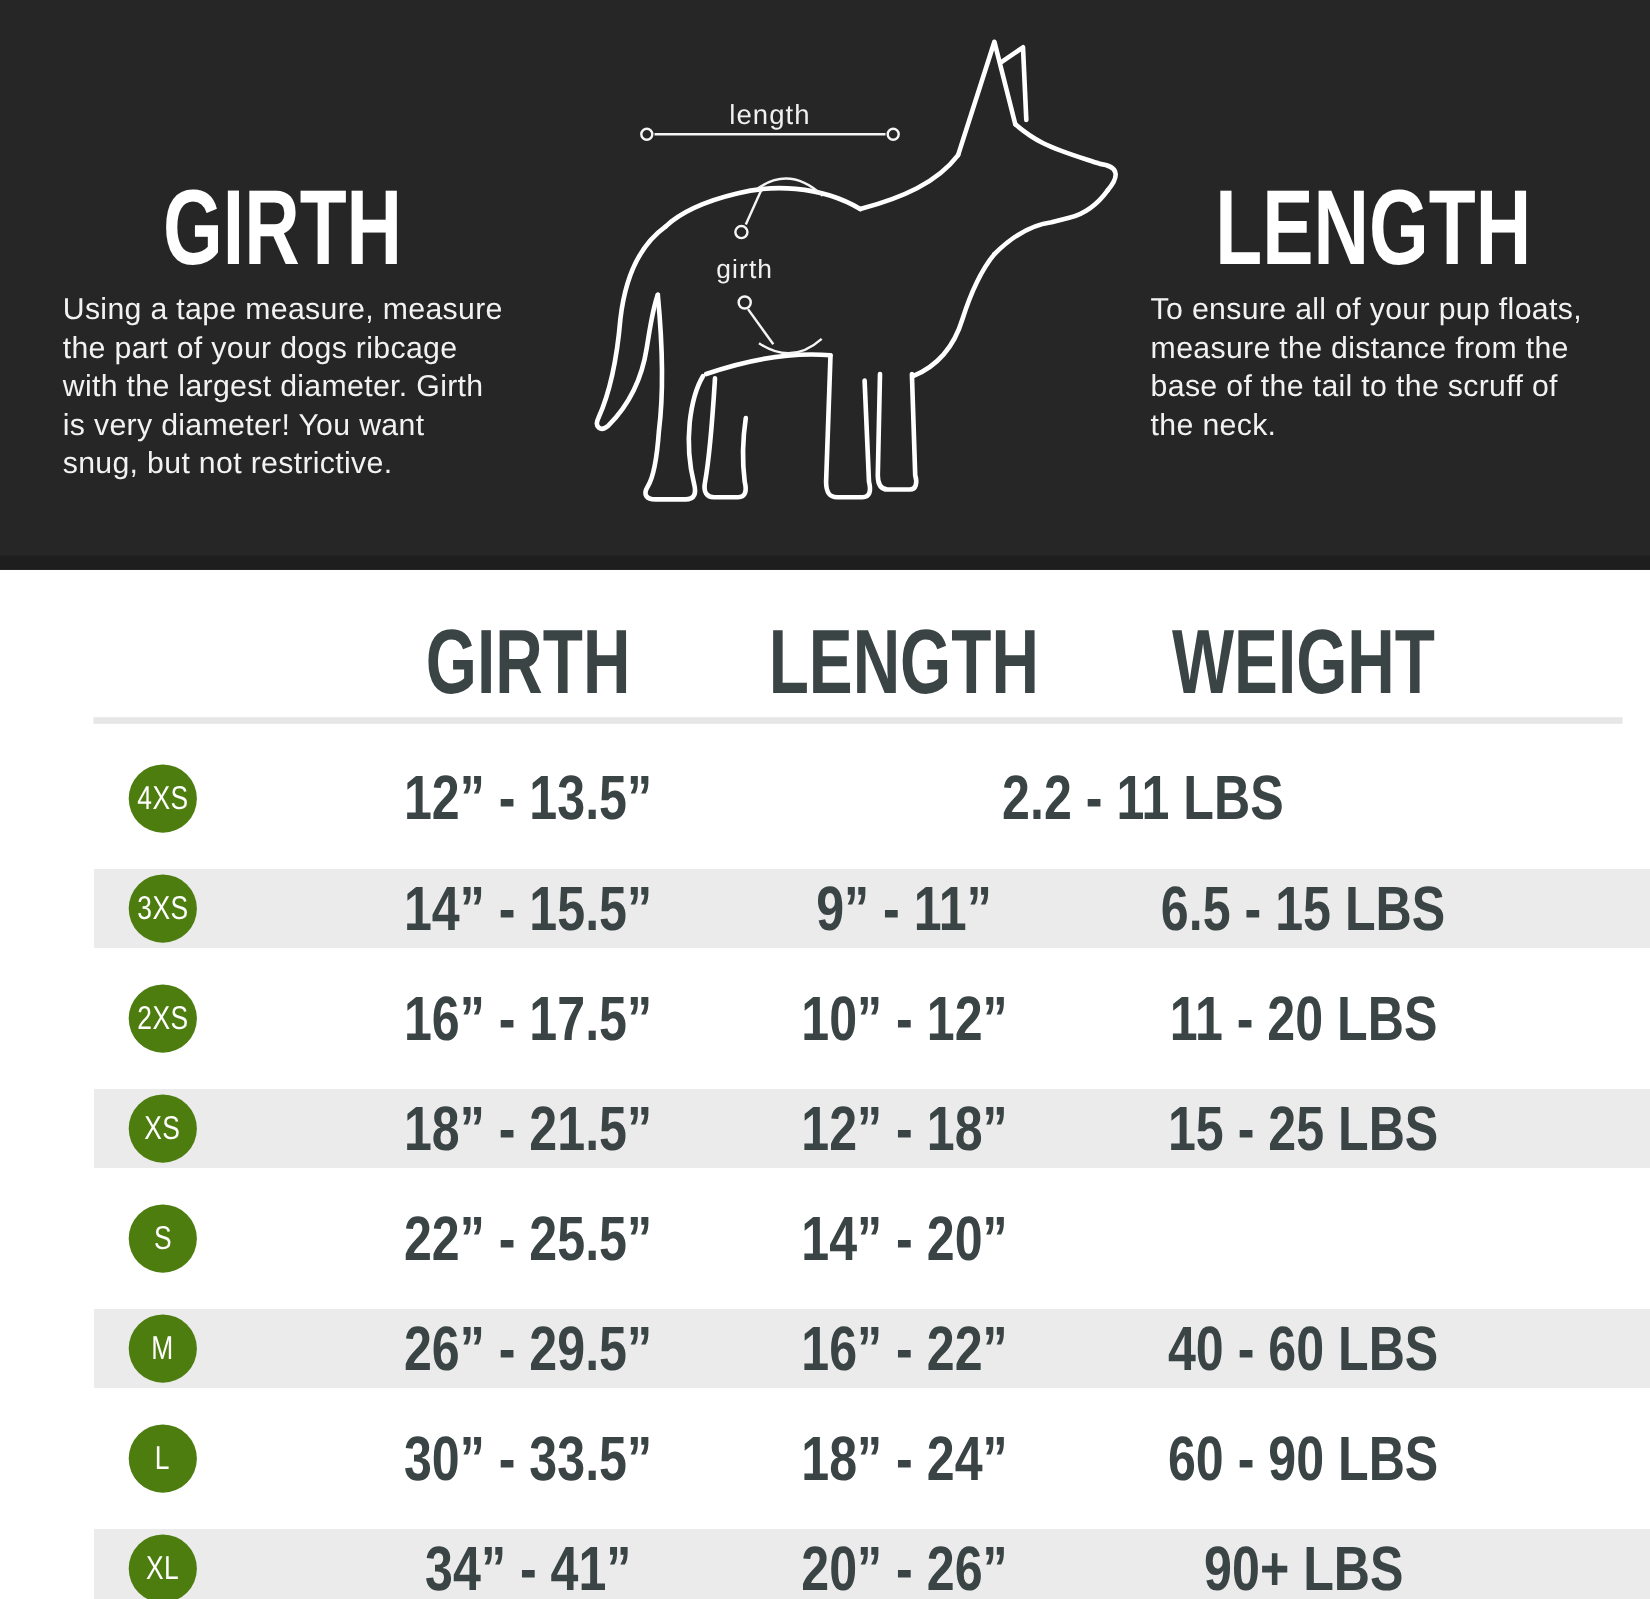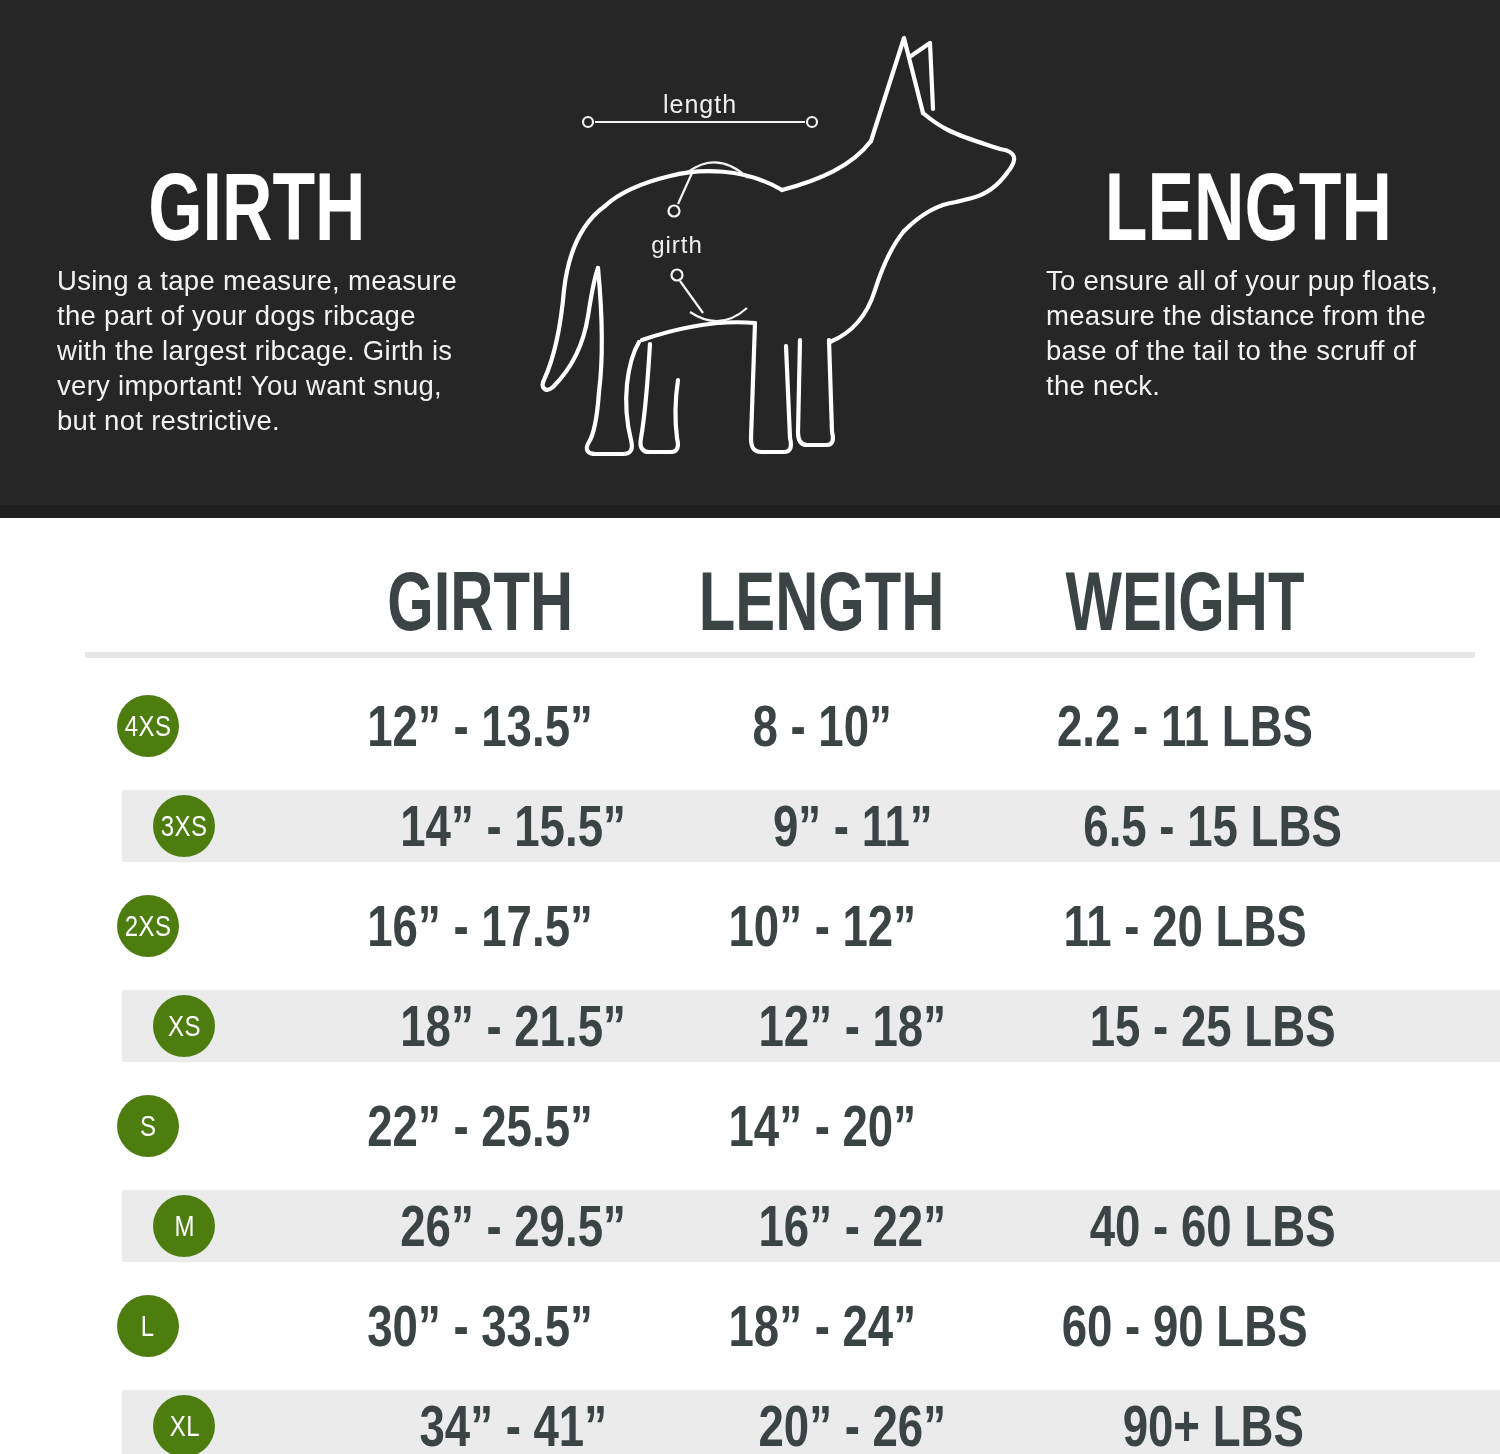--- a/index.html
+++ b/index.html
@@ -33,37 +33,37 @@
   .c1 { width:126px; } .c2 { width:538px; } .c3 { width:146px; } .c4 { width:580px; }
   .cell { display:flex; align-items:center; justify-content:center; overflow:visible; }
 
   .hrow { height:100px; }
   .hcell span { font-size:83px; font-weight:bold; color:#3b4445; }
 
   .divider { margin-left:85px; width:1390px; height:6px; background:#e6e6e6; }
 
   .rows { margin-top:18px; }
   .row { height:100px; }
-  .row.striped { background:#ebebeb; background-clip:content-box; padding-top:14px; padding-bottom:14px;margin-left:37px; }
+  .row.striped { background:#ebebeb; background-clip:content-box; padding-top:14px; padding-bottom:14px; }
   .num { font-size:57px; font-weight:bold; color:#3b4445; }
 
   .badge { width:62px; height:62px; border-radius:50%; background:#4d7c0f;
            display:flex; align-items:center; justify-content:center; }
   .badge span { color:#ffffff; font-size:30px; font-weight:400; letter-spacing:.5px; }
 </style>
 </head>
 <body>
 
 <div class="page">
 
   <header class="hero">
 
     <section class="hero-col girth-col">
       <h2><span class="cond">GIRTH</span></h2>
-      <p>Using a tape measure, measure the part of your dogs ribcage with the largest ribcage. Girth is very important! You want snug, but not restrictive.</p>
+      <p>Using a tape measure, measure the part of your dogs ribcage with the largest diameter. Girth is very diameter! You want snug, but not restrictive.</p>
     </section>
 
     <div class="diagram">
       <svg viewBox="0 0 520 500">
 
         <g class="sketch">
           <path d="M 262,180 C 225,158 180,158 150,166 C 125,172 100,182 85,196"></path>
           <path d="M 85,196 C 60,214 48,245 44,280 C 41,315 34,348 24,370 C 20,378 26,383 33,377 C 53,357 64,332 68,306 C 71,288 73,272 78,258"></path>
           <path d="M 78,258 C 82,300 84,342 79,382 C 77,410 74,424 69,432 C 64,440 68,444 76,444 L 103,444 C 112,444 113,438 111,430 C 107,414 105,394 107,374 C 109,356 113,342 119,332"></path>
           <path d="M 130,334 C 128,366 126,400 121,428 C 119,438 123,442 129,442 L 151,442 C 158,442 159,436 157,428 C 155,412 155,390 158,370"></path>
@@ -126,23 +126,20 @@
 
       <div class="row">
         <div class="cell c1">
             <span class="badge">
               <span class="cond-n">4XS</span>
             </span>
           </div>
         <div class="cell c2">
             <span class="cond-n num">12” - 13.5”</span>
           </div>
-        <div class="cell c3">
-            <span class="cond-n num">8 - 10”</span>
-          </div>
         <div class="cell c4">
             <span class="cond-n num">2.2 - 11 LBS</span>
           </div>
       </div>
 
       <div class="row striped">
         <div class="cell c1">
             <span class="badge">
               <span class="cond-n">3XS</span>
             </span>

